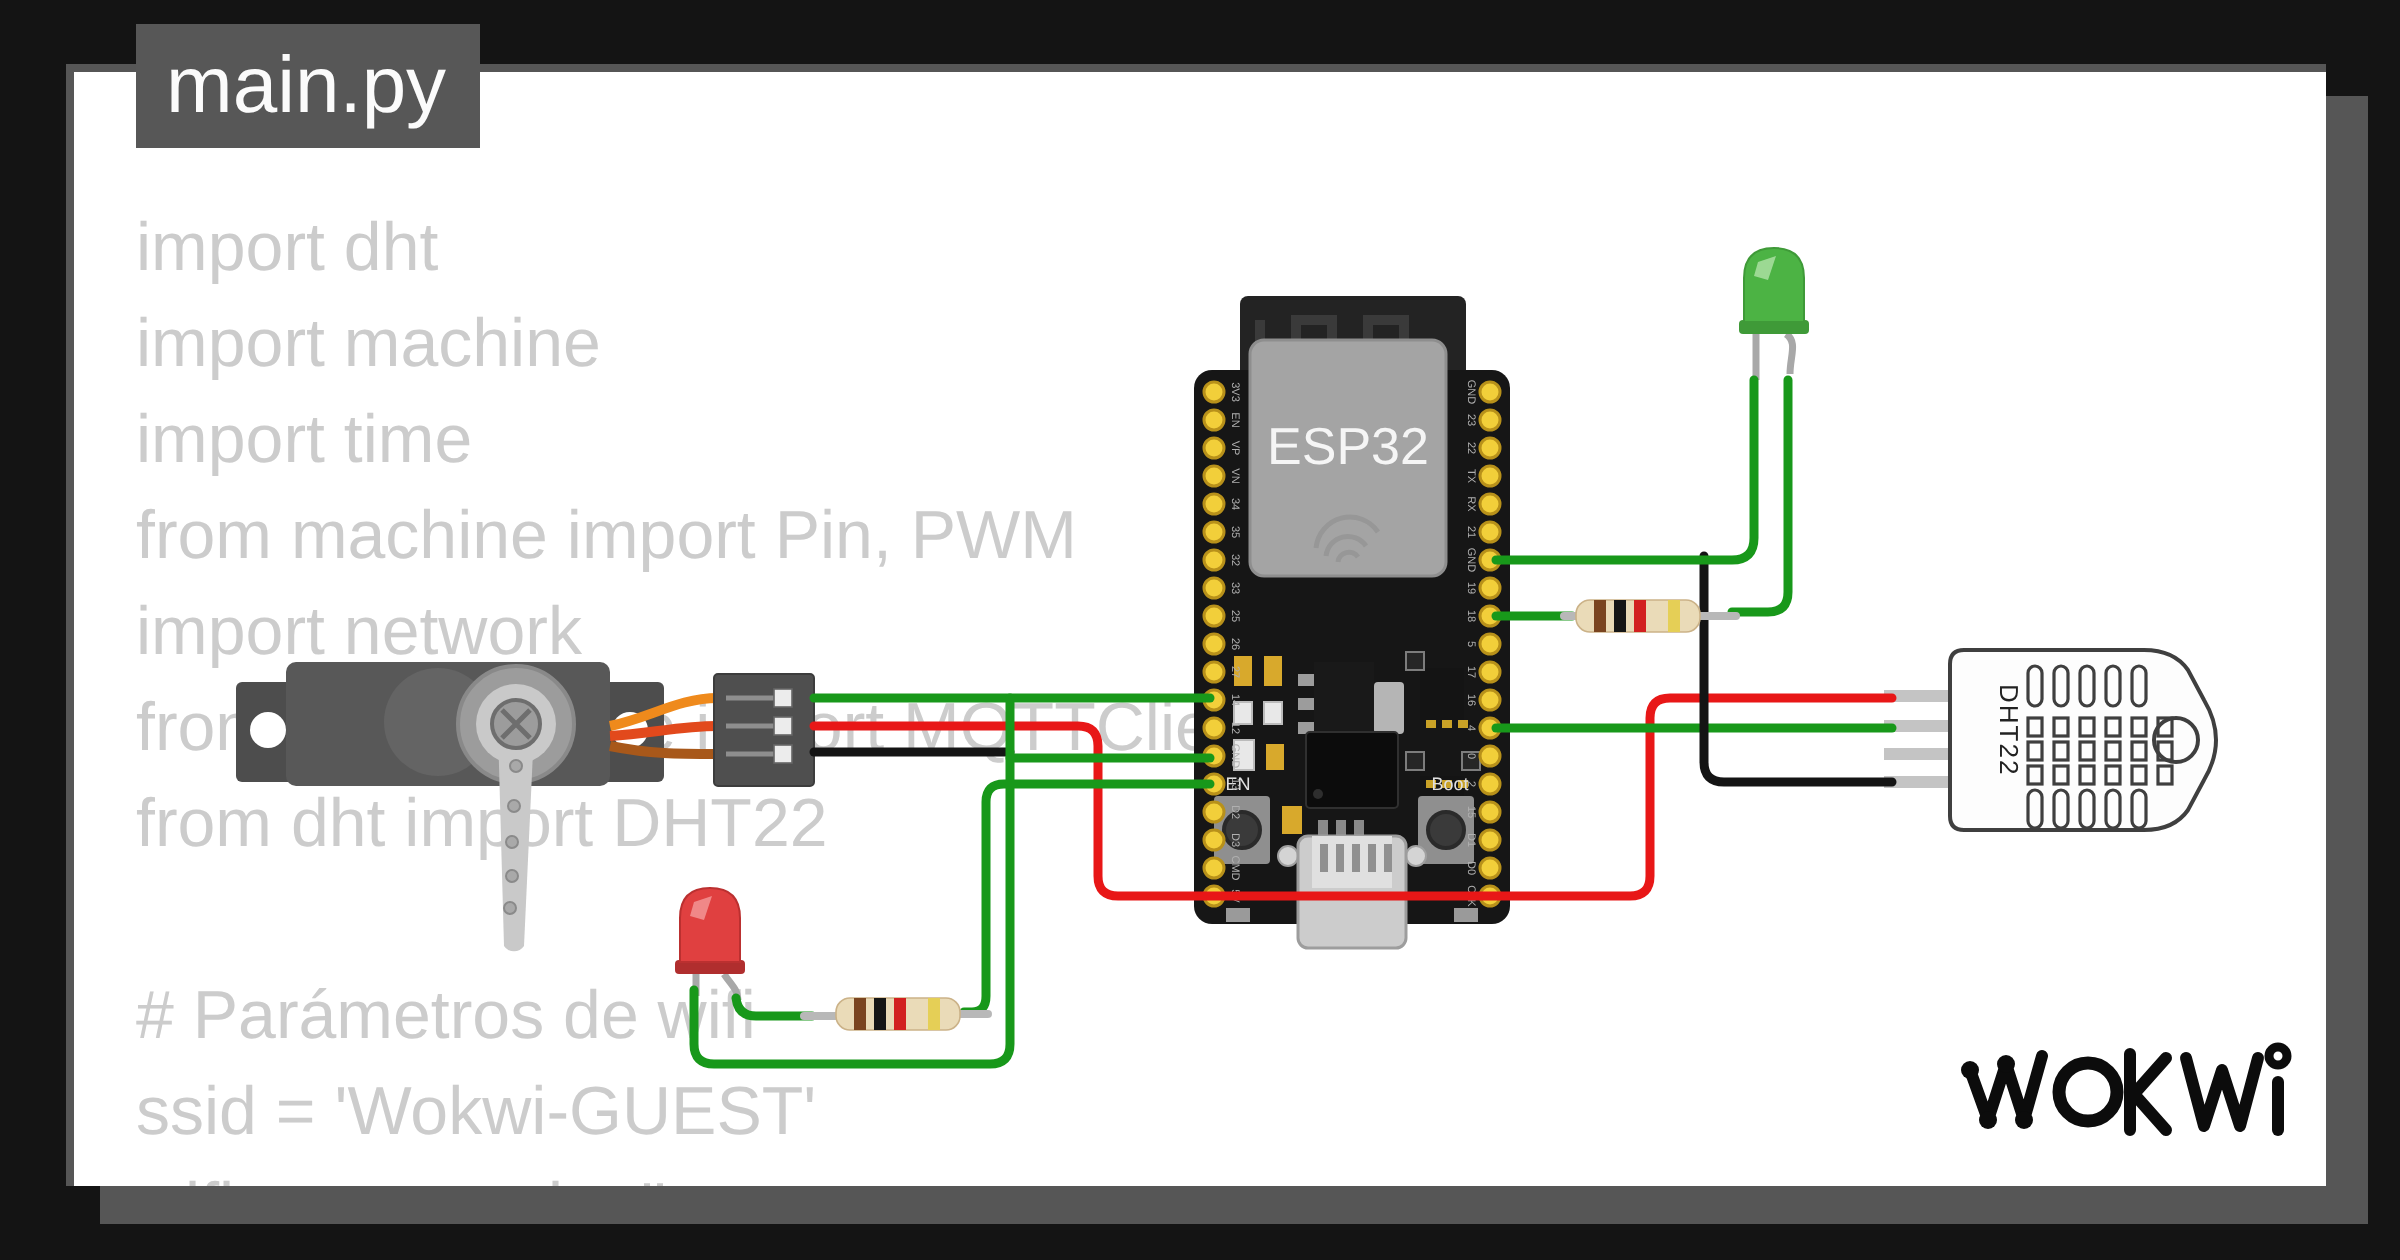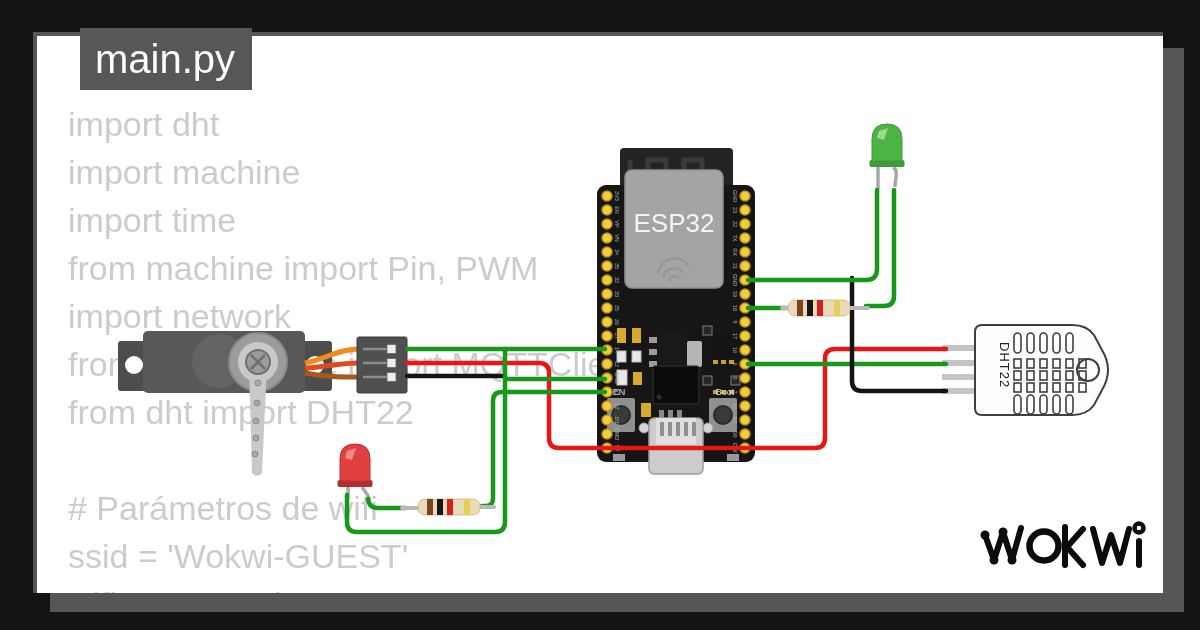--- a/index.html
+++ b/index.html
@@ -4,21 +4,21 @@
 <style>
   html,body{margin:0;padding:0;width:1200px;height:630px;overflow:hidden;background:#141414;
             font-family:"Liberation Sans","DejaVu Sans",sans-serif;}
   #stage{position:relative;width:1200px;height:630px;background:#141414;}
   #shadow{position:absolute;left:50px;top:48px;width:1134px;height:564px;background:#565656;}
   #border-top{position:absolute;left:33px;top:32px;width:1130px;height:4px;background:#565656;}
   #border-left{position:absolute;left:33px;top:32px;width:4px;height:561px;background:#565656;}
   #panel{position:absolute;left:37px;top:36px;width:1126px;height:557px;background:#ffffff;overflow:hidden;z-index:1;}
   #code{position:absolute;left:31px;top:64px;font-size:34px;line-height:48px;color:#cccccc;white-space:pre;}
   .code-line{height:48px;}
-  #tab{position:absolute;left:80px;top:12px;width:172px;height:62px;background:#575757;z-index:3;margin-top:16px;}
+  #tab{position:absolute;left:68px;top:12px;width:172px;height:62px;background:#575757;z-index:3;}
   #tab-label{display:block;padding-left:15px;line-height:62px;font-size:40px;color:#fbfbfb;}
   #circuit{position:absolute;left:0;top:0;z-index:2;}
   text{font-family:"Liberation Sans","DejaVu Sans",sans-serif;}
 </style>
 </head>
 <body>
 
 <div id="stage">
   <div id="shadow"></div>
   <div id="border-top"></div>

